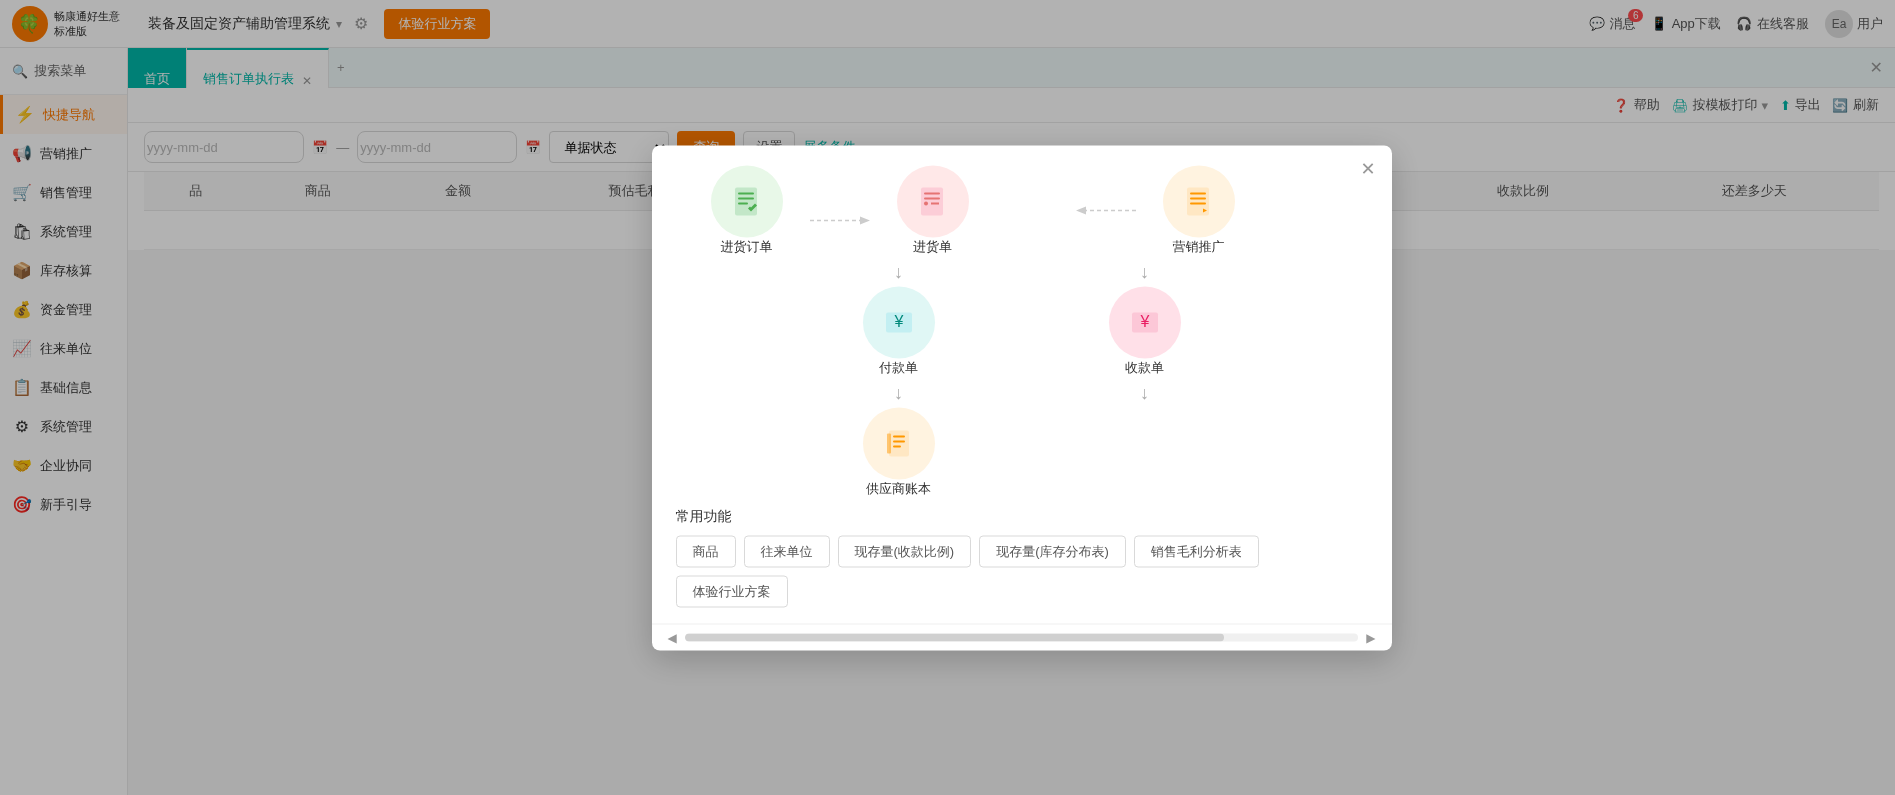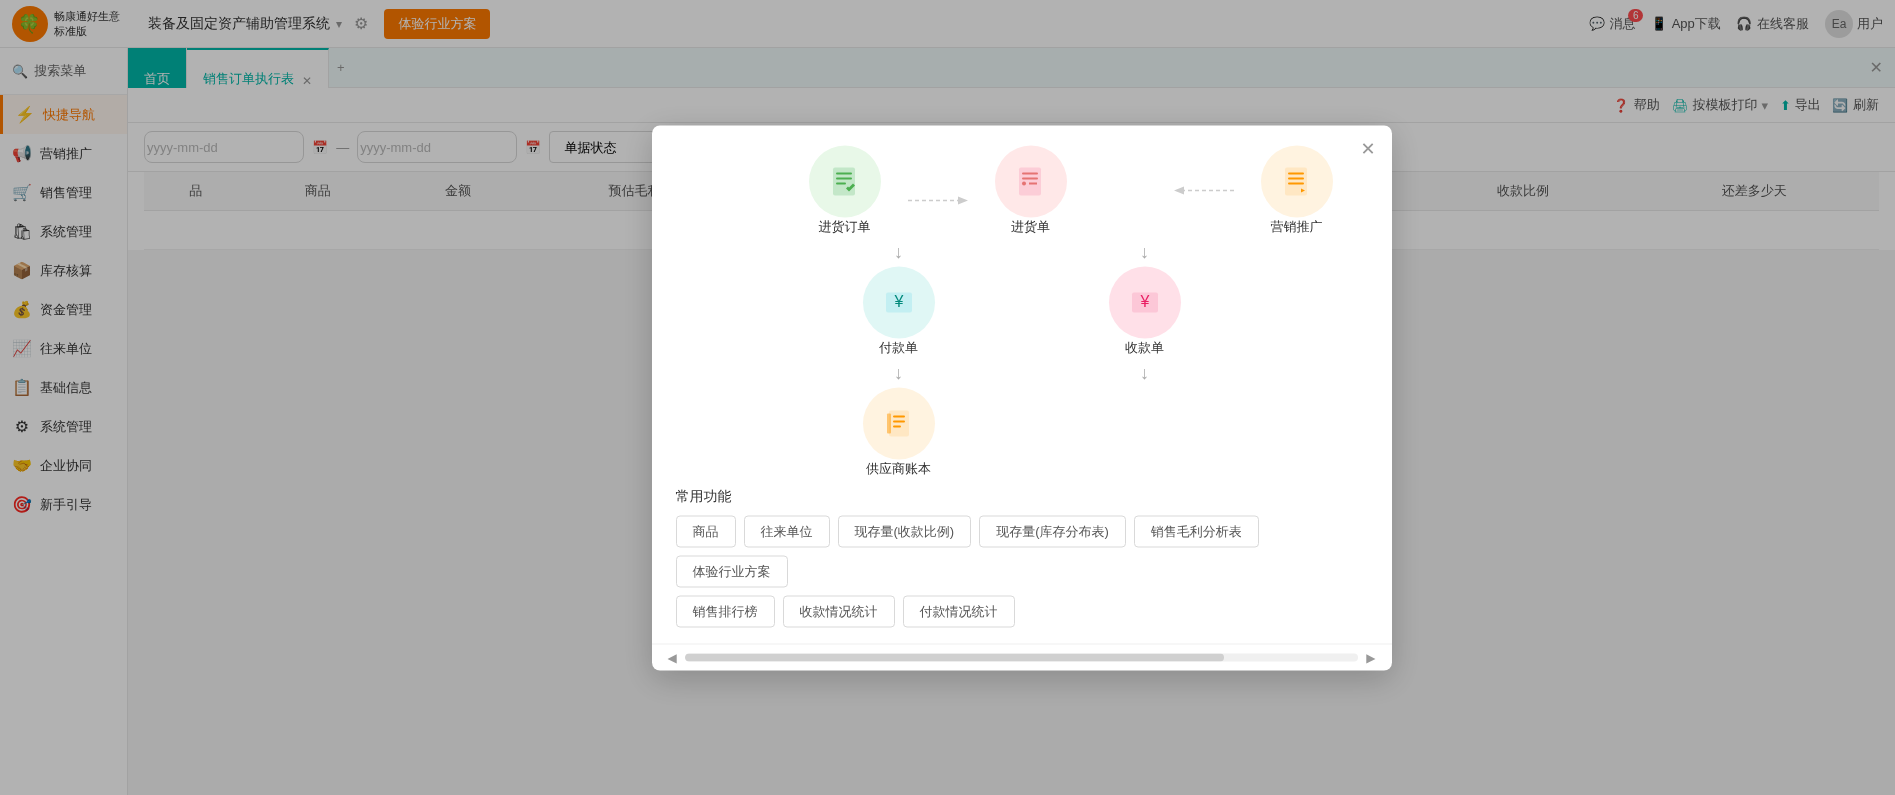--- a/index.html
+++ b/index.html
@@ -71,21 +71,21 @@
     .workflow-label { font-size: 13px; color: #333; text-align: center; }
     .circle-green { background: #e8f8e8; }
     .circle-red { background: #ffe8e8; }
     .circle-purple { background: #f0e8ff; }
     .circle-orange { background: #fff3e0; }
     .circle-teal { background: #e0f7f5; }
     .circle-pink { background: #ffe0e8; }
     .circle-teal2 { background: #e0f0ff; }
 
     .flow-container { padding: 20px 40px 10px; }
-    .flow-top-row { display: flex; align-items: center; justify-content: flex-end; position: relative; }
+    .flow-top-row { display: flex; align-items: center; justify-content: flex-start; position: relative; }
 
     .flow-item { display: flex; flex-direction: column; align-items: center; width: 110px; }
     .flow-right-arrow { font-size: 20px; color: #aaa; margin: 0 8px; align-self: center; margin-top: -20px; }
 
     
     .common-functions { padding: 0 24px 16px; }
     .section-title { font-size: 14px; color: #333; margin-bottom: 10px; font-weight: 500; }
     .func-buttons { display: flex; flex-wrap: wrap; gap: 8px; }
     .func-btn { border: 1px solid #d9d9d9; border-radius: 4px; padding: 6px 16px; font-size: 13px; color: #555; cursor: pointer; background: white; }
 
@@ -384,25 +384,20 @@
   <div class="common-functions">
     <div class="section-title">常用功能</div>
     <div class="func-buttons">
       <button class="func-btn">商品</button>
       <button class="func-btn">往来单位</button>
       <button class="func-btn">现存量(收款比例)</button>
       <button class="func-btn">现存量(库存分布表)</button>
       <button class="func-btn">销售毛利分析表</button>
       <button class="func-btn">体验行业方案</button>
     </div>
-    <div class="func-buttons" style="margin-top:8px;">
-      <button class="func-btn">销售排行榜</button>
-      <button class="func-btn">收款情况统计</button>
-      <button class="func-btn">付款情况统计</button>
-    </div>
   </div>
 
   <div class="modal-scroll-bar">
     <span class="scroll-arrow">◀</span>
     <div class="scroll-track">
       <div class="scroll-thumb"></div>
     </div>
     <span class="scroll-arrow">▶</span>
   </div>
 </div>

